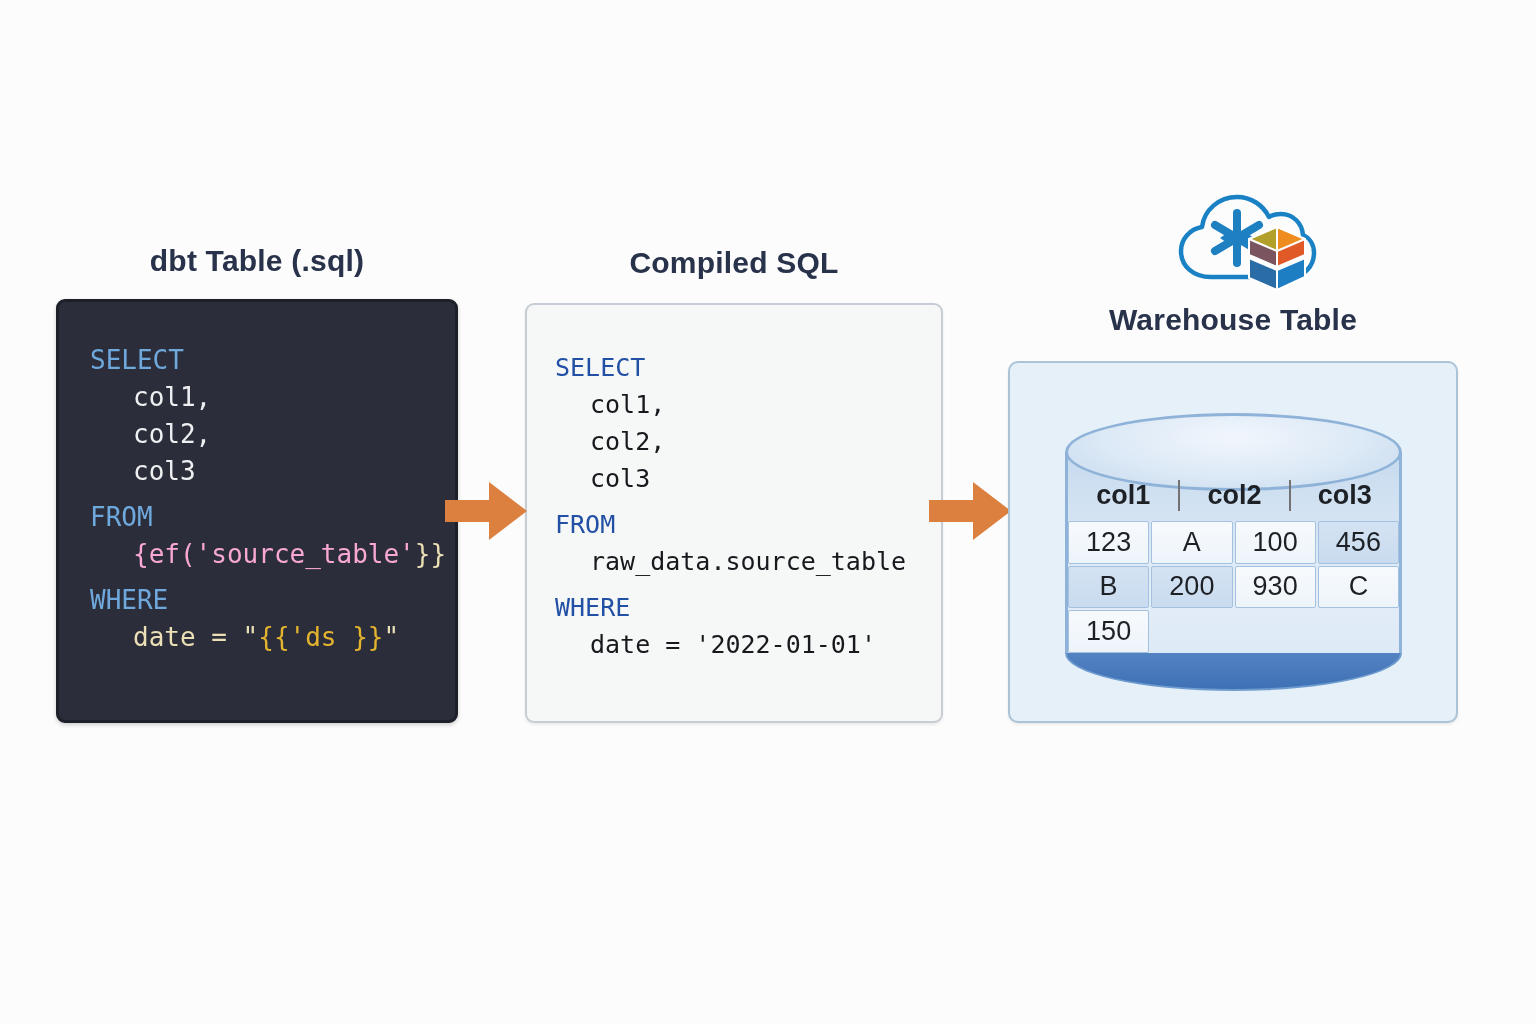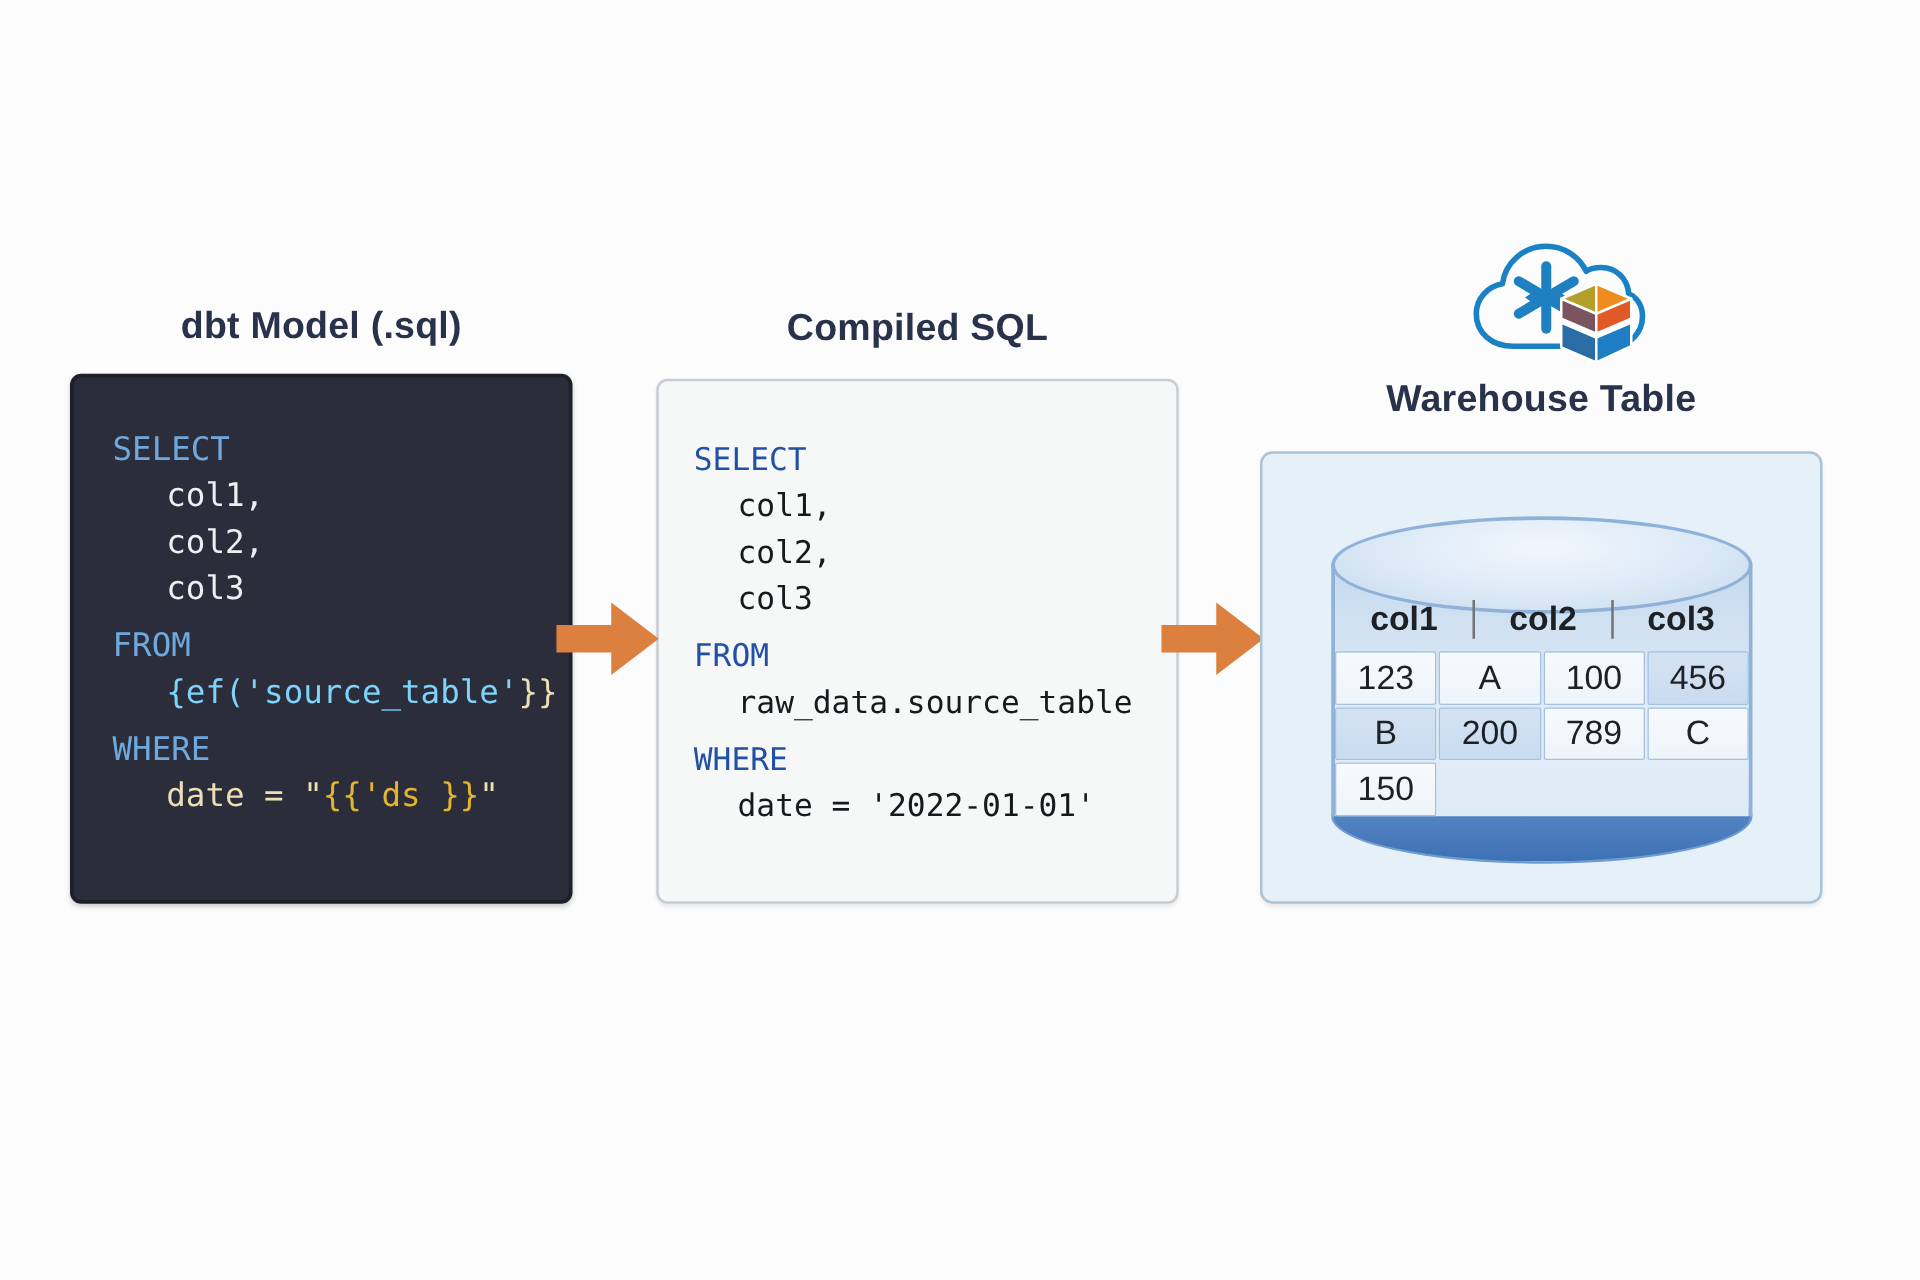--- a/index.html
+++ b/index.html
@@ -46,21 +46,21 @@
     padding:44px 6px 0 28px;
     font-size:25px;
   }
   .code-line { line-height:37px; white-space:pre; }
   .code-line.gap { margin-top:9px; }
   .code-line.ind { padding-left:43px; }
   #panel-compiled .code-line.ind { padding-left:35px; }
 
   .tk-kw     { color:#6fa8dc; }
   .tk-plain  { color:#edeff1; }
-  .tk-str    { color:#7dd3fc; }
+  .tk-str    { color:#f9a8d4; }
   .tk-cream  { color:#ebdfb6; }
   .tk-yellow { color:#e4b42e;margin-top:15px; }
   .tk-kw2    { color:#2150a5; }
   .tk-code   { color:#17191d; }
 
   
   .flow-arrow { position:absolute; width:82px; height:58px; }
   #arrow-1 { left:445px; top:482px; }
   #arrow-2 { left:929px; top:482px; }
 
@@ -123,21 +123,21 @@
     font-size:27px; color:#1d2126;
     font-family:"Liberation Sans",sans-serif;
   }
   .cyl-cells .cell.alt {
     background:linear-gradient(180deg,#d4e3f3,#c9dbef);
   }
 </style>
 </head>
 <body>
 
-<div class="panel-title" id="title-dbt">dbt Model (.sql)</div>
+<div class="panel-title" id="title-dbt">dbt Table (.sql)</div>
 <div class="panel-title" id="title-compiled">Compiled SQL</div>
 <div class="panel-title" id="title-warehouse">Warehouse Table</div>
 
 <div class="code-panel" id="panel-dbt">
     <div class="code-line"><span class="tk-kw">SELECT</span></div>
     <div class="code-line ind"><span class="tk-plain">col1,</span></div>
     <div class="code-line ind"><span class="tk-plain">col2,</span></div>
     <div class="code-line ind"><span class="tk-plain">col3</span></div>
     <div class="code-line gap"><span class="tk-kw">FROM</span></div>
     <div class="code-line ind"><span class="tk-str">{ef('source_table'</span><span class="tk-cream">}}</span></div>
@@ -203,18 +203,18 @@
         <span class="hdr">col2</span>
         <span class="hdr">col3</span>
       </div>
     <div class="cyl-cells" id="warehouse-cells">
         <div class="cell">123</div>
         <div class="cell">A</div>
         <div class="cell">100</div>
         <div class="cell alt">456</div>
         <div class="cell alt">B</div>
         <div class="cell alt">200</div>
-        <div class="cell">789</div>
+        <div class="cell">930</div>
         <div class="cell">C</div>
         <div class="cell">150</div>
       </div>
   </div>
 </div>
 
 </body></html>

